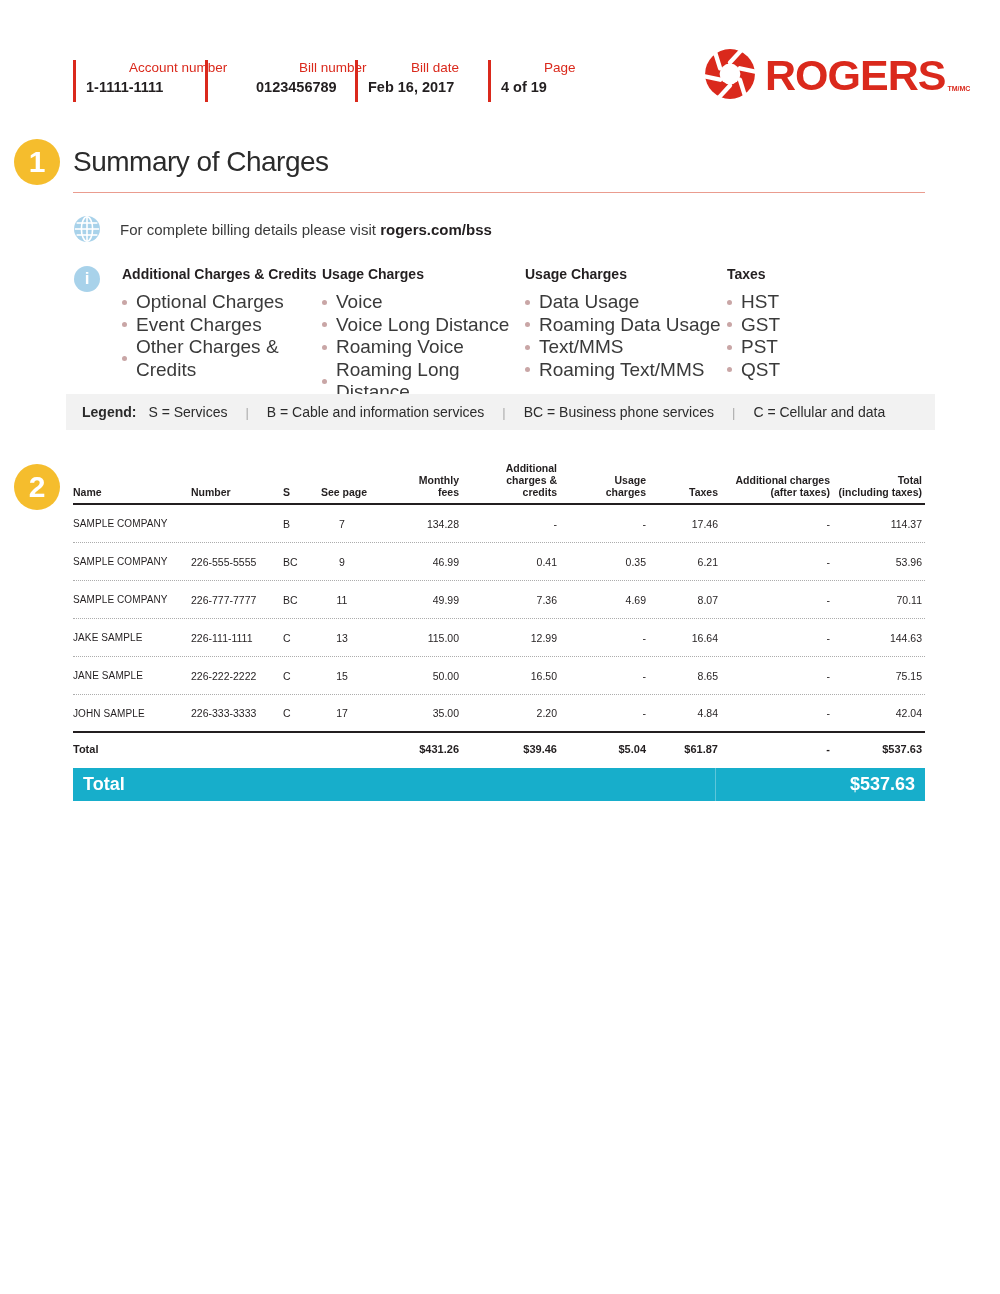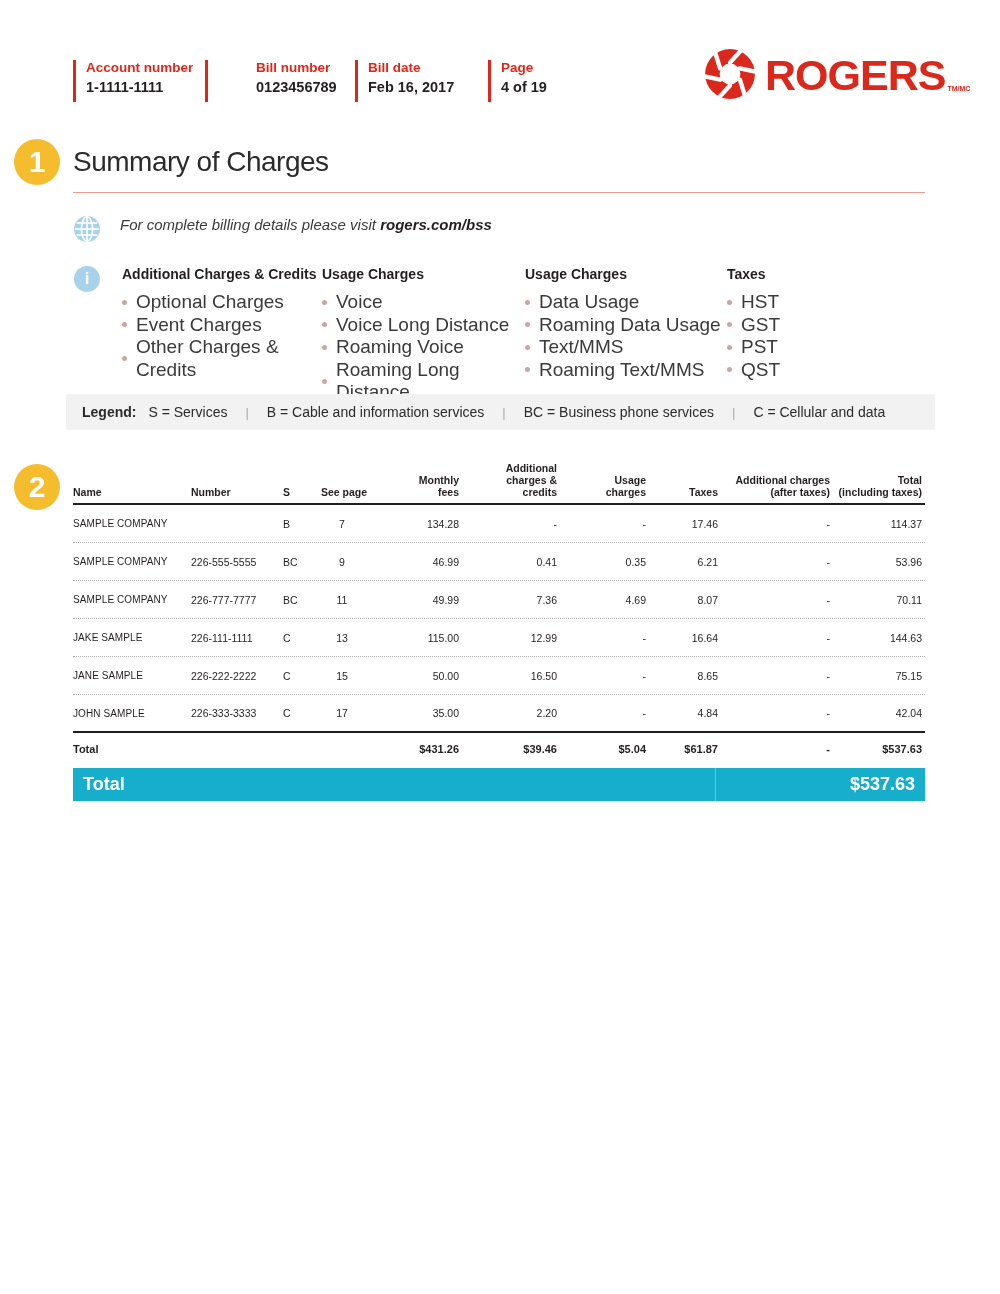--- a/index.html
+++ b/index.html
@@ -10,36 +10,36 @@
     --bullet:#C9A6A6;
     --legendbg:#F2F2F2;
     --ink:#231F20;
   }
   *{box-sizing:border-box;margin:0;padding:0;}
   body{background:#e9e9e9;font-family:"Liberation Sans",sans-serif;}
   .page{position:relative;width:1000px;height:1294px;background:#fff;margin:0 auto;overflow:hidden;color:var(--ink);}
 
   
   .h-field{position:absolute;top:60px;border-left:3px solid var(--red);padding-left:10px;height:42px;}
-  .h-label{display:block;font-size:13.5px;font-weight:bold;color:var(--red);line-height:16px;}
+  .h-label{display:block;font-size:13.5px;font-weight:normal;color:var(--red);line-height:16px;margin-left:43px;}
   .h-value{display:block;font-size:14.5px;font-weight:bold;color:var(--ink);line-height:18px;margin-top:2px;}
 
   .logo{position:absolute;top:47px;left:703px;display:flex;align-items:flex-end;}
   .logo-word{font-size:43px;font-weight:bold;color:var(--red);letter-spacing:-1px;line-height:52px;margin-left:8px;}
   .logo-tm{font-size:7px;font-weight:bold;color:var(--red);align-self:flex-end;margin:0 0 9px 2px;}
 
   
   .num-circle{position:absolute;width:46px;height:46px;border-radius:50%;background:var(--yellow);color:#fff;
     display:flex;align-items:center;justify-content:center;font-size:30px;font-weight:bold;}
   .sec1-circle{top:139px;left:14px;}
   .sec1-title{position:absolute;top:146px;left:73px;font-size:28px;color:#2b2b2b;letter-spacing:-0.5px;}
   .title-rule{position:absolute;top:192px;left:73px;width:852px;height:1px;background:#EA9C8F;}
 
   
-  .note{position:absolute;top:216px;left:74px;display:flex;font-style:italic;}
+  .note{position:absolute;top:216px;left:74px;display:flex;align-items:center;}
   .note-text{margin-left:20px;font-size:15px;color:#3a3a3a;}
   .note-text b{color:var(--ink);}
 
   
   .info-icon{position:absolute;top:266px;left:74px;width:26px;height:26px;border-radius:50%;background:var(--iconblue);
     color:#fff;font-weight:bold;font-size:17px;display:flex;align-items:center;justify-content:center;}
   .info-cols{position:absolute;top:266px;left:122px;width:813px;display:grid;grid-template-columns:200px 203px 202px 1fr;}
   .info-h{font-size:14px;font-weight:bold;color:var(--ink);margin-bottom:9px;}
   .info-li{font-size:19px;color:#3a3a3a;line-height:22.5px;list-style:none;display:flex;align-items:center;}
   .info-li .dot{width:5px;height:5px;border-radius:50%;background:var(--bullet);margin-right:9px;flex:0 0 auto;}

